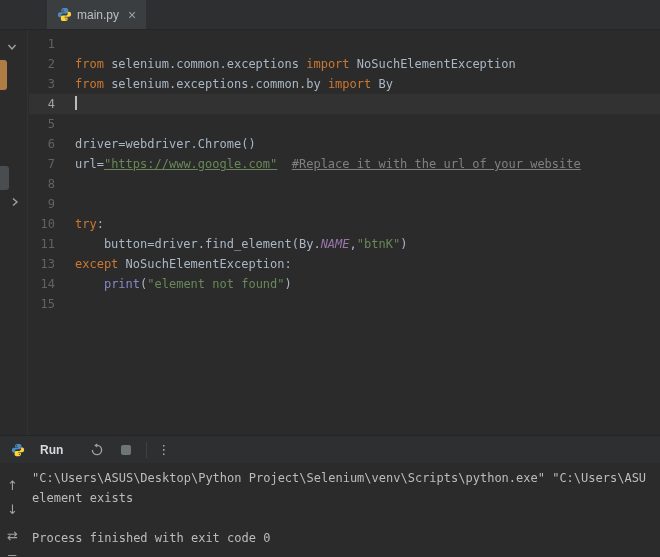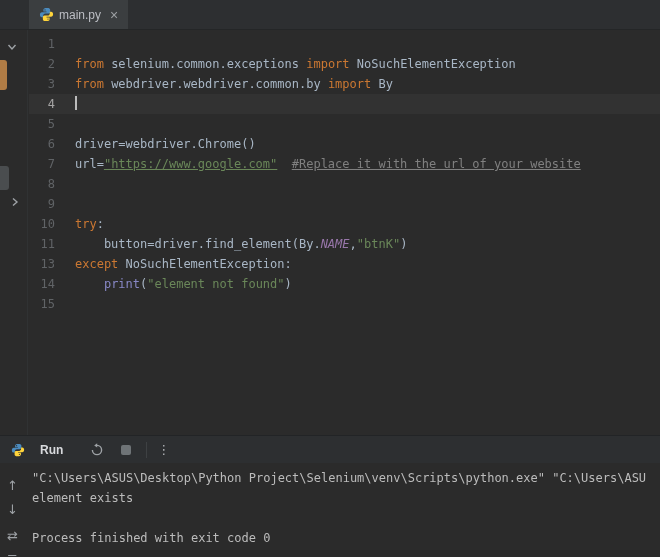--- a/index.html
+++ b/index.html
@@ -5,21 +5,21 @@
   * { margin:0; padding:0; box-sizing:border-box; }
   html,body { width:660px; height:557px; }
   body { background:#2b2b2b; overflow:hidden; }
 
   .screen { position:relative; width:660px; height:557px; background:#2b2b2b;
             font-family:"DejaVu Sans Mono", monospace; overflow:hidden; }
 
   
   .tabbar { position:absolute; left:0; top:0; width:660px; height:30px;
             background:#2d2f31; border-bottom:1px solid #242627;
-            display:flex; align-items:stretch; padding-left:29px; }
+            display:flex; align-items:stretch; padding-left:47px; }
   .tab { display:flex; align-items:center; gap:5px; padding:0 10px;
          background:#3b3e40; cursor:pointer; }
   .tab-label { color:#bcbec4; font:12px "Liberation Sans", sans-serif; }
   .tab-close { color:#9da0a3; font:14px "Liberation Sans", sans-serif; margin-left:4px; }
 
   
   .stripe { position:absolute; left:0; top:30px; width:28px; height:405px;
             background:#2b2b2b; border-right:1px solid #303233; }
   .chev { position:absolute; display:block; line-height:0; }
   .chev-down { left:6px; top:11px; }
@@ -113,21 +113,21 @@
   <div class="editor">
       <div class="code-row">
         <span class="line-num">1</span>
       </div>
       <div class="code-row">
         <span class="line-num">2</span>
         <span class="code-text"><span class="tok-kw">from</span><span class="tok-pl"> selenium.common.exceptions </span><span class="tok-kw">import</span><span class="tok-pl"> NoSuchElementException</span></span>
       </div>
       <div class="code-row">
         <span class="line-num">3</span>
-        <span class="code-text"><span class="tok-kw">from</span><span class="tok-pl"> webdriver.webdriver.common.by </span><span class="tok-kw">import</span><span class="tok-pl"> By</span></span>
+        <span class="code-text"><span class="tok-kw">from</span><span class="tok-pl"> selenium.exceptions.common.by </span><span class="tok-kw">import</span><span class="tok-pl"> By</span></span>
       </div>
       <div class="code-row current">
         <span class="line-num">4</span>
         <span class="code-text"><span class="caret"></span></span>
       </div>
       <div class="code-row">
         <span class="line-num">5</span>
         <span class="code-text"></span>
       </div>
       <div class="code-row">

